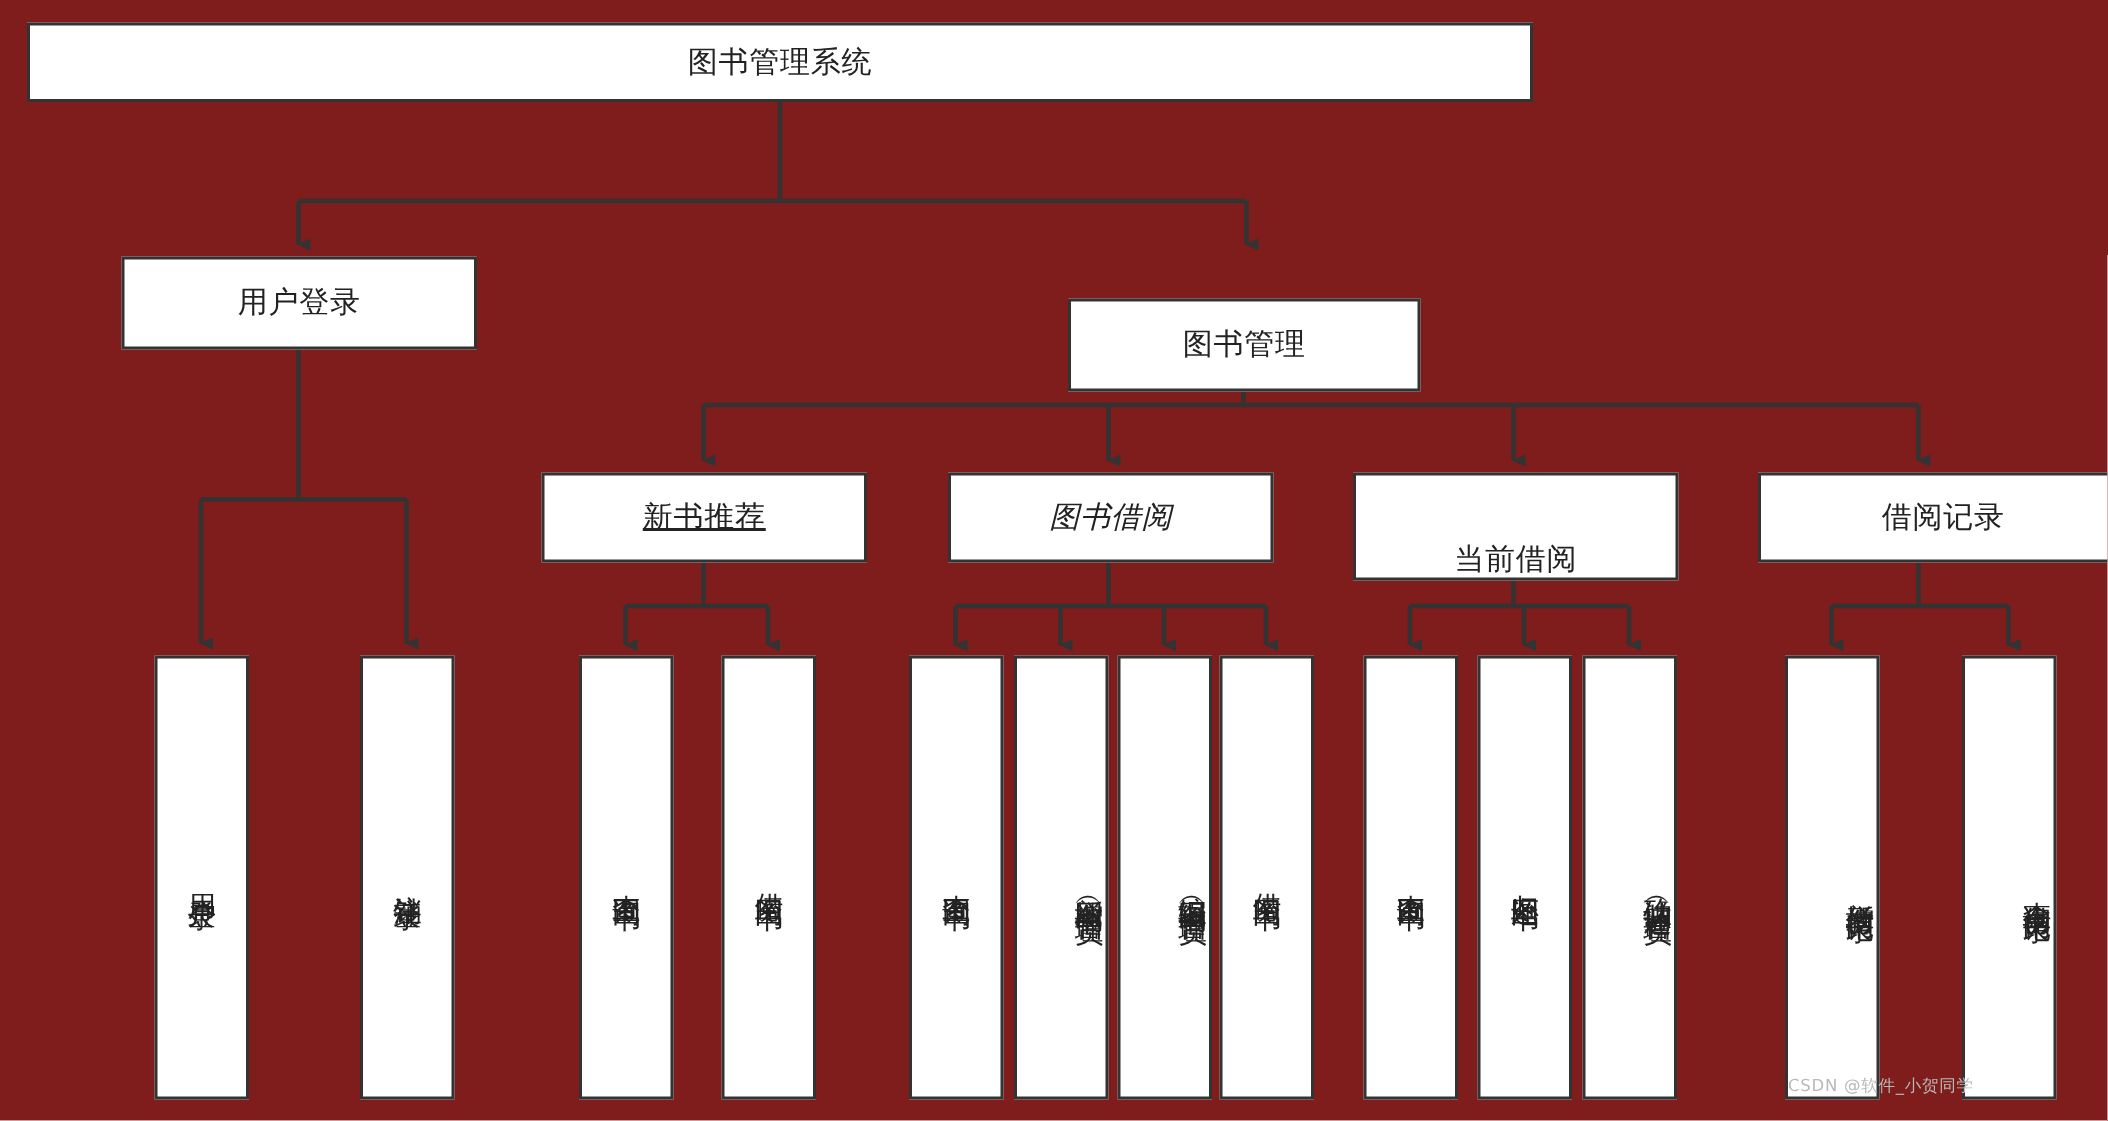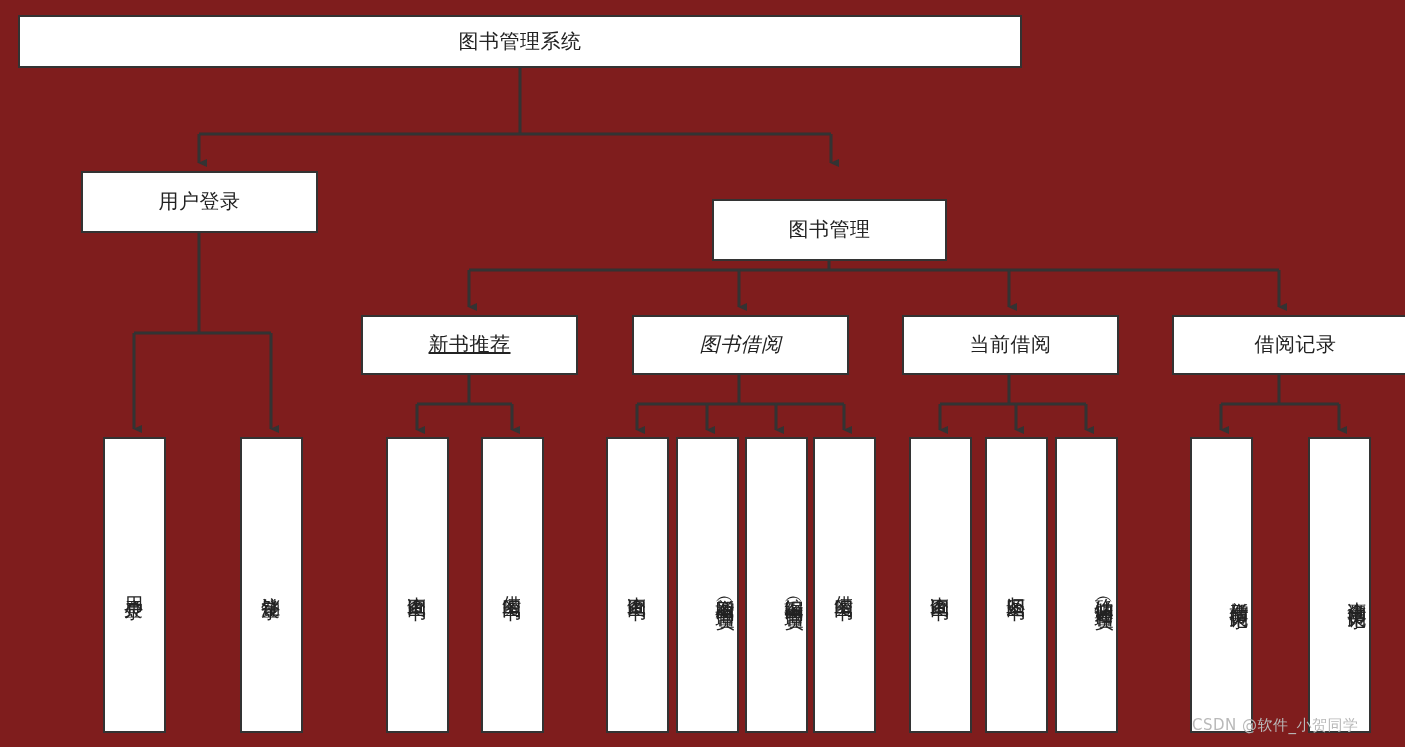--- a/index.html
+++ b/index.html
@@ -52,21 +52,21 @@
     text-orientation: upright;
     white-space: nowrap;
   }
   .node.v.center-text {
     align-items: center;
     padding-top: 0;
   }
   .watermark {
     position: absolute;
     color: #b9b9b9;
-    font-size: 15px;
+    font-size: 11px;
     white-space: nowrap;
     letter-spacing: 0.5px;
   }
 </style>
 </head>
 <body>
 
 <div id="canvas">
 
   <svg class="edges" viewBox="0 0 1405 747" xmlns="http://www.w3.org/2000/svg">
@@ -129,21 +129,21 @@
   <div class="node h" id="n-l2-1" style="left: 712px; top: 171px; width: 235px; height: 62px; margin-top: 28px;">
     <span class="lbl">图书管理</span>
   </div>
 
   <div class="node h" id="n-l3-0" style="left: 361px; top: 315px; width: 217px; height: 60px; text-decoration: underline;">
     <span class="lbl">新书推荐</span>
   </div>
   <div class="node h" id="n-l3-1" style="left: 632px; top: 315px; width: 217px; height: 60px; font-style: italic;">
     <span class="lbl">图书借阅</span>
   </div>
-  <div class="node h" id="n-l3-2" style="left: 902px; top: 315px; width: 217px; height: 60px;">
+  <div class="node h" id="n-l3-2" style="left: 902px; top: 315px; width: 217px; height: 72px; align-items: flex-end;">
     <span class="lbl">当前借阅</span>
   </div>
   <div class="node h" id="n-l3-3" style="left: 1172px; top: 315px; width: 247px; height: 60px;">
     <span class="lbl">借阅记录</span>
   </div>
 
   <div class="node v center-text" id="n-lf-0" style="left: 103px; top: 437px; width: 63px; height: 296px;">
     <span class="lbl">用户登录</span>
   </div>
   <div class="node v center-text" id="n-lf-1" style="left: 240px; top: 437px; width: 63px; height: 296px;">

